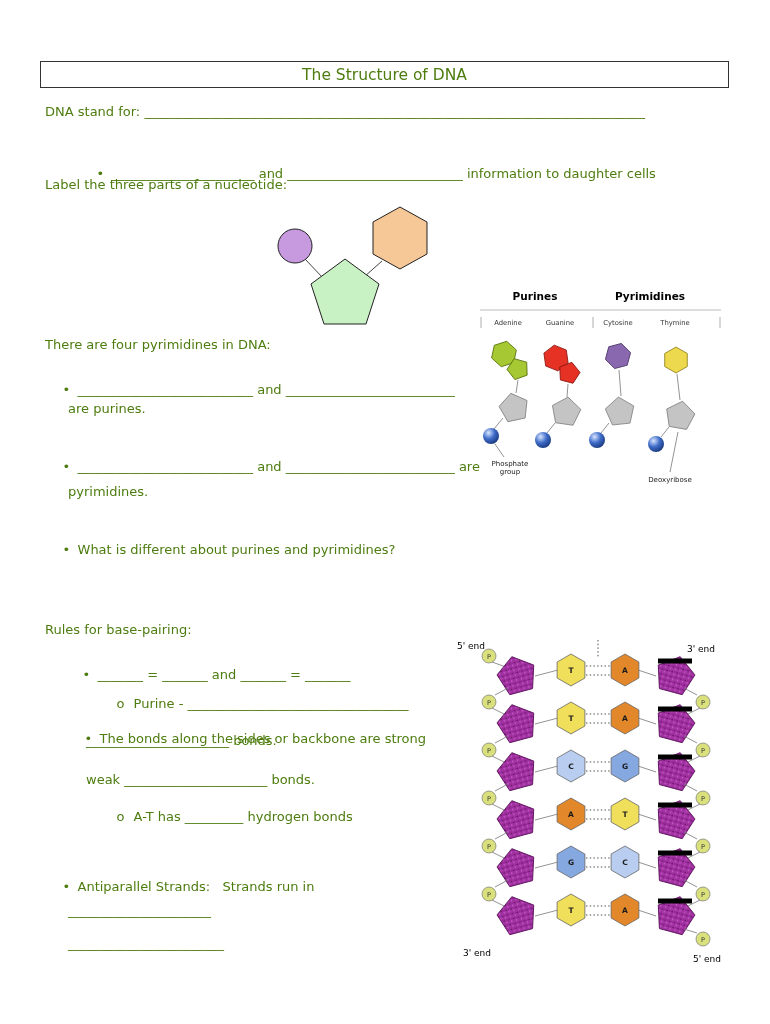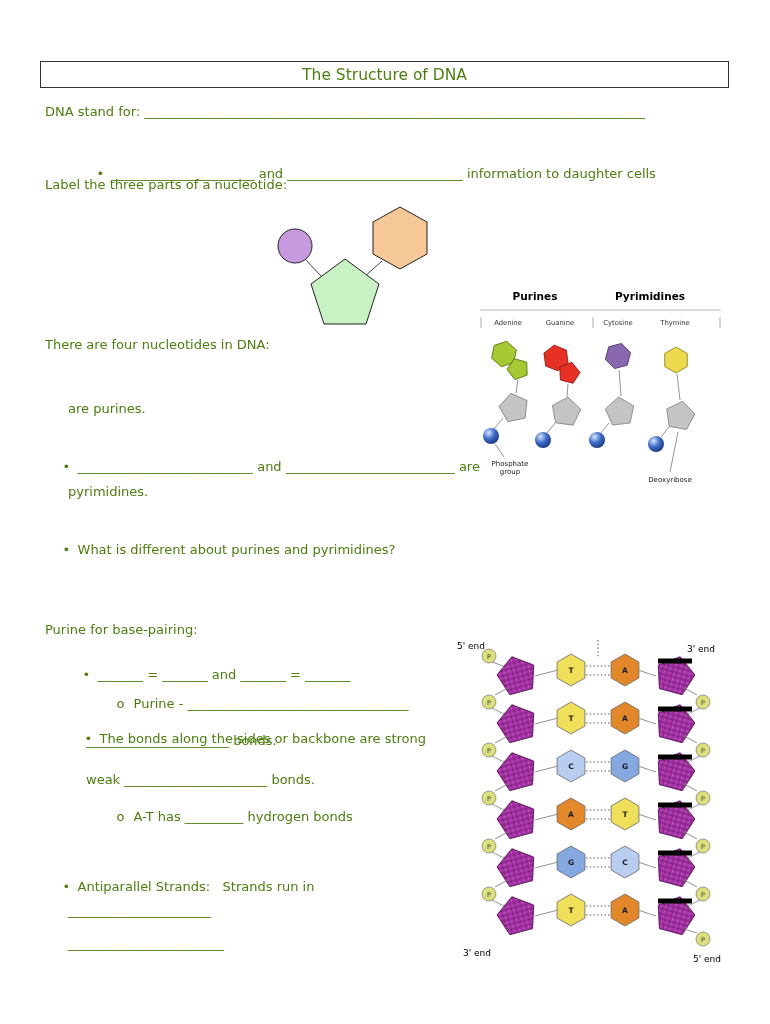--- a/index.html
+++ b/index.html
@@ -140,34 +140,37 @@
 
     <g>
       <line x1="17" y1="158" x2="26" y2="171" class="th"></line>
       <line x1="200" y1="146" x2="192" y2="186" class="th"></line>
     </g>
     <text x="32" y="180" class="fig-small">Phosphate</text>
     <text x="32" y="188" class="fig-small">group</text>
     <text x="192" y="196" class="fig-small">Deoxyribose</text>
   </svg>
 
-  <div class="line" style="left:45px;top:337px">There are four nucleotides in DNA:</div>
-
+  <div class="line" style="left:45px;top:337px">There are four pyrimidines in DNA:</div>
+
+  <div class="li b1" style="left:46px;top:367px">
+    <span class="marker"></span><span>___________________________ and __________________________</span>
+  </div>
   <div class="line" style="left:68px;top:401px">are purines.</div>
 
   <div class="li b1" style="left:46px;top:444px">
     <span class="marker"></span><span>___________________________ and __________________________ are</span>
   </div>
   <div class="line" style="left:68px;top:484px">pyrimidines.</div>
 
   <div class="li b1" style="left:46px;top:527px">
     <span class="marker"></span><span>What is different about purines and pyrimidines?</span>
   </div>
 
-  <div class="line" style="left:45px;top:622px">Purine for base-pairing:</div>
+  <div class="line" style="left:45px;top:622px">Rules for base-pairing:</div>
 
   <div class="li b2" style="left:100px;top:681px">
     <span class="marker"></span><span>Purine - __________________________________</span>
   </div>
 
   <div class="li b1" style="left:66px;top:652px">
     <span class="marker"></span><span>_______ = _______ and _______ = _______</span>
   </div>
 
   <div class="li b1" style="left:68px;top:716px">

